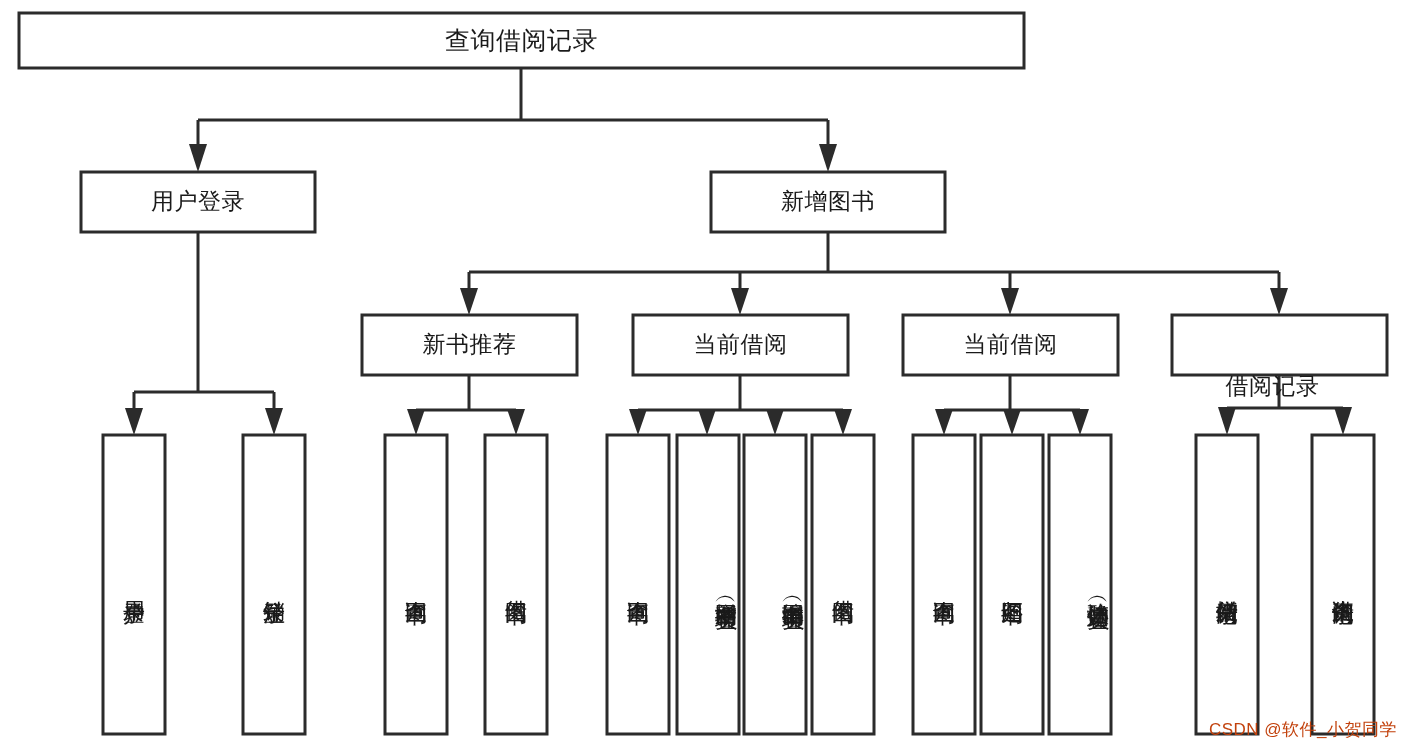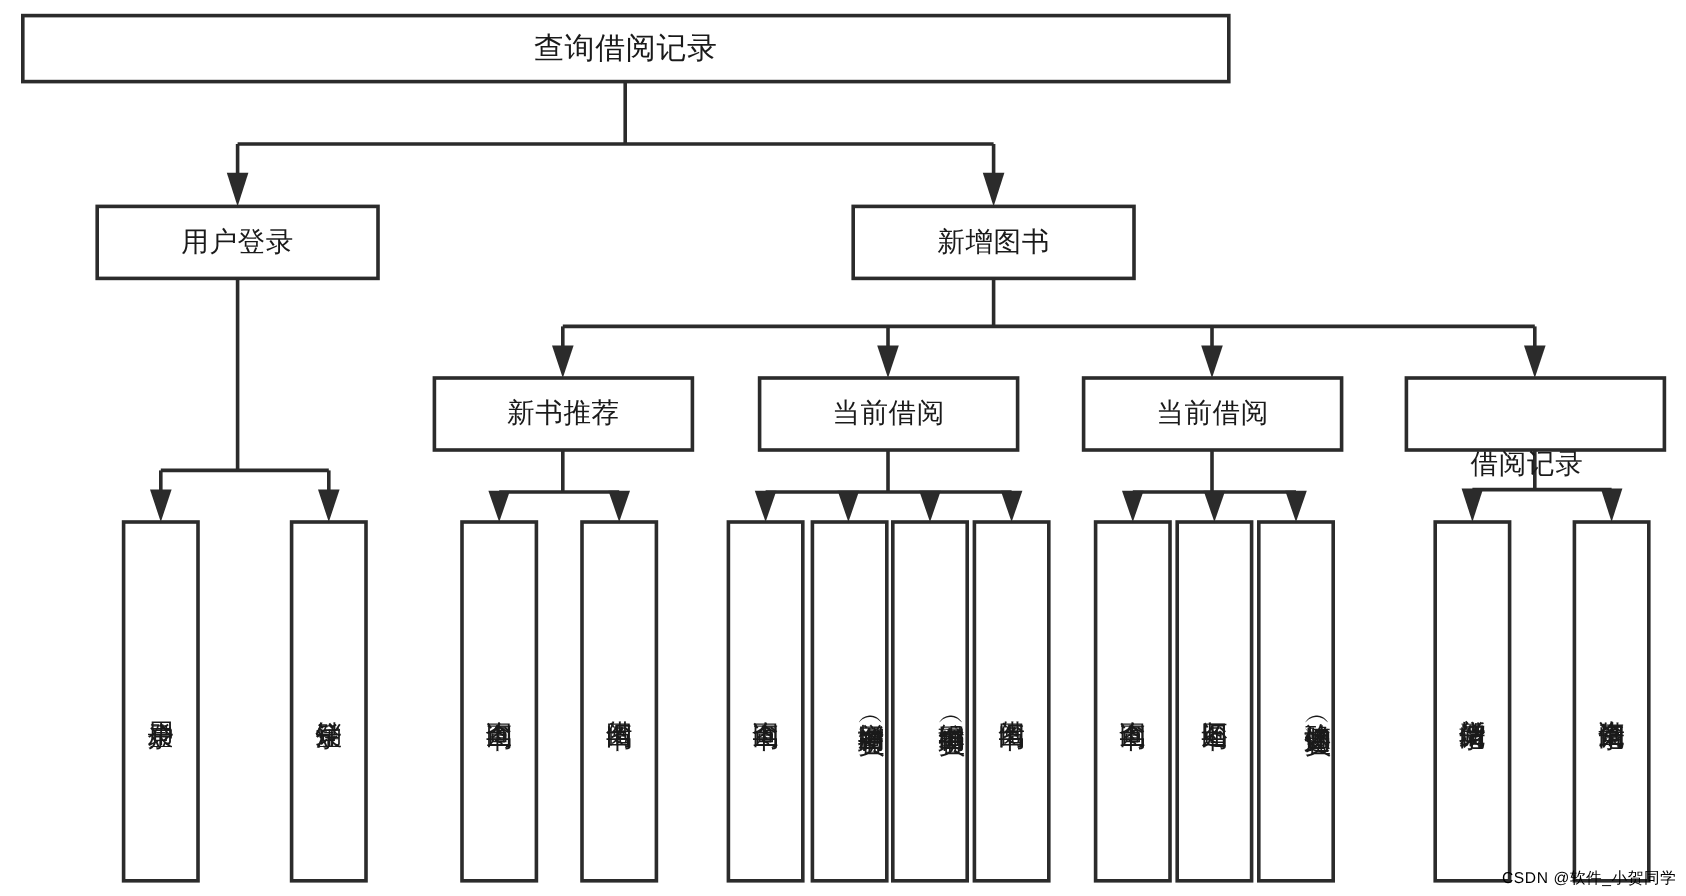--- a/index.html
+++ b/index.html
@@ -68,22 +68,22 @@
   }
   .hit-box {
     position: absolute;
     cursor: pointer;
     background: transparent;
   }
   #watermark {
     position: absolute;
     right: 8px;
     bottom: 6px;
-    font-size: 13px;
-    color: #000000;
+    font-size: 17px;
+    color: #c2410c;
     letter-spacing: 0.5px;
     white-space: nowrap;
     user-select: none;
   }
 </style>
 </head>
 <body>
 
 <div id="diagram-root">
 

